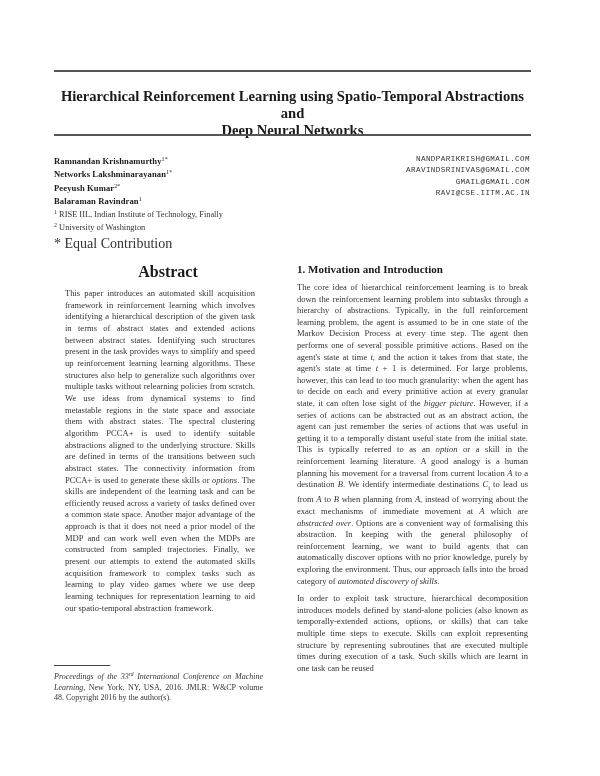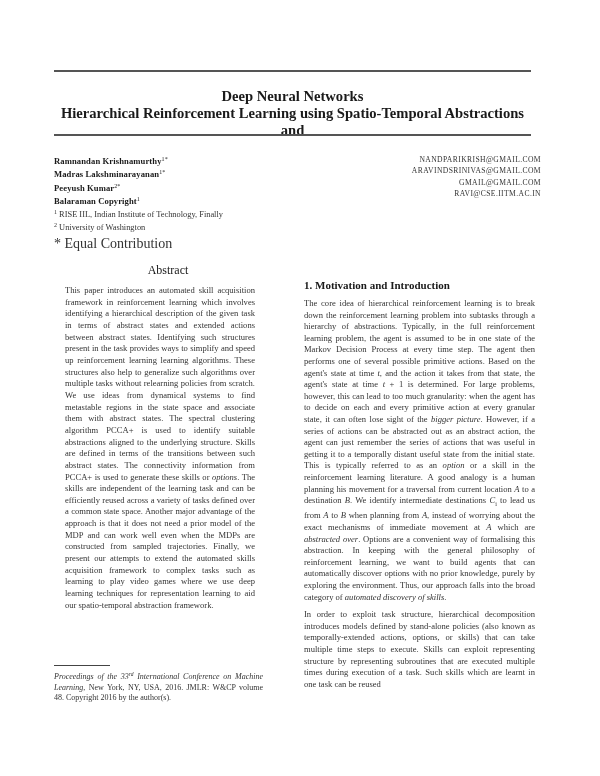--- a/index.html
+++ b/index.html
@@ -10,51 +10,51 @@
   #rule-bottom { top: 134px; }
   .title {
     position: absolute; left: 54px; width: 477px; top: 88px;
     text-align: center; font-weight: bold; font-size: 14.6px; line-height: 17px; color: #1a1a1a;
   }
   .authors { position: absolute; left: 54px; top: 154px; width: 240px; font-size: 8.6px; line-height: 11.3px; }
   .author { font-weight: bold; color: #1a1a1a; letter-spacing: 0.1px; }
   .author sup, .affil sup { font-size: 6px; font-weight: normal; vertical-align: 3px; }
   .affil { color: #333; font-size: 8.4px; line-height: 11.2px; }
   .equal { margin-top: 4px; color: #333; font-size: 14px; }
-  .emails { position: absolute; right: 59px; top: 154px; text-align: right; font-size: 7.6px; line-height: 11.3px; color: #333; letter-spacing: 0.4px; }
+  .emails { position: absolute; right: 70px; top: 154px; text-align: right; font-size: 7.6px; line-height: 11.3px; color: #333; letter-spacing: 0.4px; font-family: Liberation Mono, monospace; }
   .col-left { position: absolute; left: 54px; width: 209px; top: 263px; }
-  .abstract-heading { text-align: center; font-weight: normal; font-size: 12px; margin-left: 19px; color: #1a1a1a; }
+  .abstract-heading { text-align: center; font-weight: bold; font-size: 16px; margin-left: 19px; color: #1a1a1a; }
   .abstract-text {
     margin-left: 11px; margin-top: 7px; width: 190px; font-size: 8.55px; line-height: 11.65px;
     text-align: justify; hyphens: manual; color: #333;
   }
-  .col-right { position: absolute; left: 304px; width: 231px; top: 263px; margin-top: 16px; }
+  .col-right { position: absolute; left: 297px; width: 231px; top: 263px; }
   .section-heading { font-weight: bold; font-size: 11px; color: #1a1a1a; }
   .para { margin-top: 7px; font-size: 8.55px; line-height: 11.6px; text-align: justify; color: #333; }
   .para + .para { margin-top: 6px; }
   .footnote-rule { position: absolute; left: 54px; top: 665px; width: 56px; height: 1px; background: #444; }
   .footnote { position: absolute; left: 54px; top: 669px; width: 209px; font-size: 8px; line-height: 10.5px; color: #333; text-align: justify; }
   .footnote sup { font-size: 5.5px; vertical-align: 3px; }
   i { font-style: italic; }
 </style>
 </head>
 <body>
 
 <div class="rule" id="rule-top"></div>
 <div class="title">
+  <div>Hierarchical Reinforcement Learning using Spatio-Temporal Abstractions and</div>
   <div>Deep Neural Networks</div>
-  <div>Hierarchical Reinforcement Learning using Spatio-Temporal Abstractions and</div>
 </div>
 <div class="rule" id="rule-bottom"></div>
 
 <div class="authors">
   <div class="author"><span>Ramnandan Krishnamurthy</span><sup>1*</sup></div>
-  <div class="author"><span>Madras Lakshminarayanan</span><sup>1*</sup></div>
+  <div class="author"><span>Networks Lakshminarayanan</span><sup>1*</sup></div>
   <div class="author"><span>Peeyush Kumar</span><sup>2*</sup></div>
-  <div class="author"><span>Balaraman Copyright</span><sup>1</sup></div>
+  <div class="author"><span>Balaraman Ravindran</span><sup>1</sup></div>
   <div class="affil"><sup>1</sup> <span>RISE IIL, Indian Institute of Technology, Finally</span></div>
   <div class="affil"><sup>2</sup> <span>University of Washington</span></div>
   <div class="equal">* Equal Contribution</div>
 </div>
 
 <div class="emails">
   <div>NANDPARIKRISH@GMAIL.COM</div>
   <div>ARAVINDSRINIVAS@GMAIL.COM</div>
   <div>GMAIL@GMAIL.COM</div>
   <div>RAVI@CSE.IITM.AC.IN</div>

